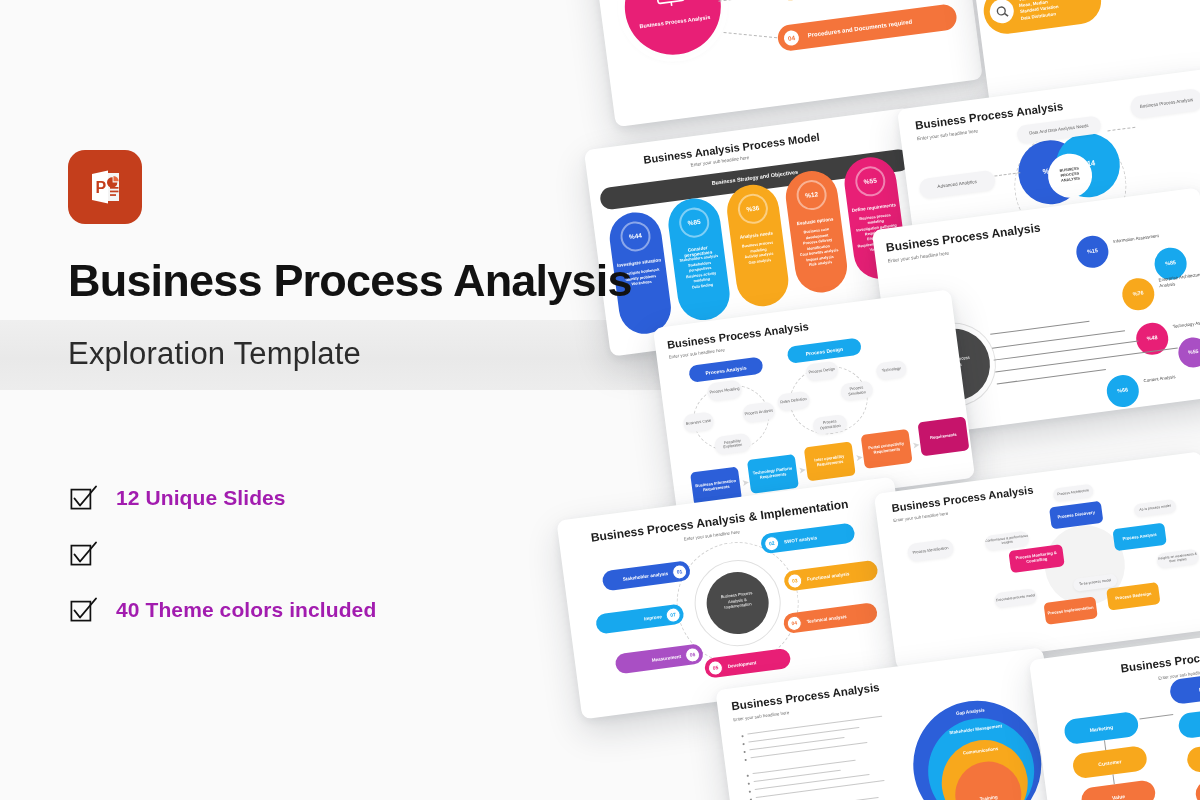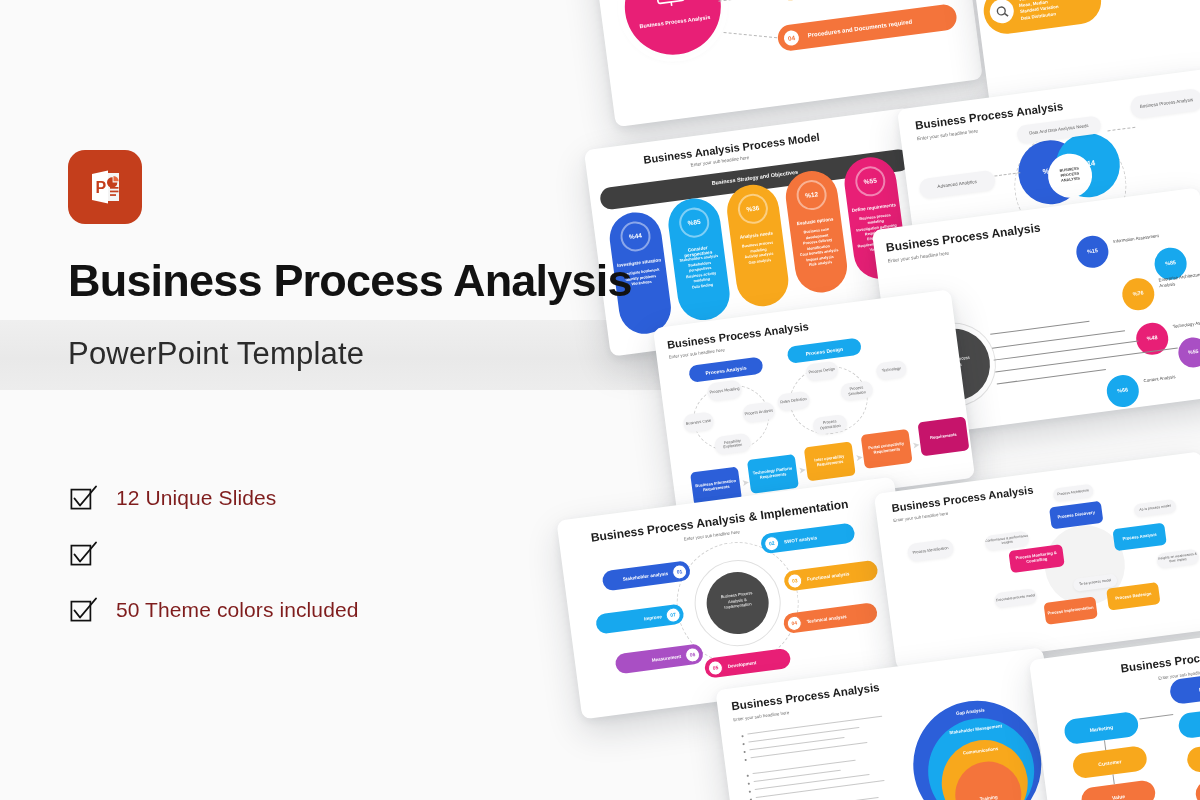--- a/index.html
+++ b/index.html
@@ -69,22 +69,22 @@
   }
   .check-box {
     width: 28px; height: 28px;
     flex: 0 0 28px;
     margin-right: 18px;
     position: relative;
   }
   .check-box svg { display: block; }
   .feature-label {
     font-size: 21px;
-    font-weight: 400;
-    color: #7f1d1d;
+    font-weight: 700;
+    color: #a21caf;
     letter-spacing: 0.1px;
     white-space: nowrap;
   }
 
   
   #deck {
     position: absolute;
     left: 0; top: 0;
     width: 1200px; height: 800px;
     z-index: 10;
@@ -547,21 +547,21 @@
       <text x="12.5" y="27.5" font-family="Liberation Sans, sans-serif" font-size="16" font-weight="700" fill="#c43e1c">P</text>
       <path d="M30.5 11 A5.2 5.2 0 0 1 35.7 16.2 L30.5 16.2 Z" fill="#e8683f"></path>
       <path d="M29.6 12.3 A5.2 5.2 0 1 0 34.4 17.6 L29.6 17.6 Z" fill="#c43e1c"></path>
       <rect x="27" y="22" width="8.5" height="1.7" fill="#c43e1c"></rect>
       <rect x="27" y="25.6" width="8.5" height="1.7" fill="#c43e1c"></rect>
       <rect x="27" y="29.2" width="6" height="1.7" fill="#c43e1c"></rect>
     </svg>
   </div>
 
   <h1 id="page-title">Business Process Analysis</h1>
-  <div id="page-subtitle">PowerPoint Template</div>
+  <div id="page-subtitle">Exploration Template</div>
 
   <div id="feature-list">
 
     <div class="feature-row">
       <span class="check-box">
         <svg width="28" height="28" viewBox="0 0 28 28">
           <rect x="1.4" y="5.6" width="19" height="19" fill="none" stroke="#111" stroke-width="1.7"></rect>
           <path d="M4.5 14.5 L10 21.5 L26 2.5" fill="none" stroke="#111" stroke-width="1.9" stroke-linecap="round" stroke-linejoin="round"></path>
         </svg>
       </span>
@@ -578,17 +578,17 @@
     </div>
 
 
     <div class="feature-row">
       <span class="check-box">
         <svg width="28" height="28" viewBox="0 0 28 28">
           <rect x="1.4" y="5.6" width="19" height="19" fill="none" stroke="#111" stroke-width="1.7"></rect>
           <path d="M4.5 14.5 L10 21.5 L26 2.5" fill="none" stroke="#111" stroke-width="1.9" stroke-linecap="round" stroke-linejoin="round"></path>
         </svg>
       </span>
-      <span class="feature-label">50 Theme colors included</span>
+      <span class="feature-label">40 Theme colors included</span>
     </div>
 
   </div>
 </div>
 
 </body></html>

